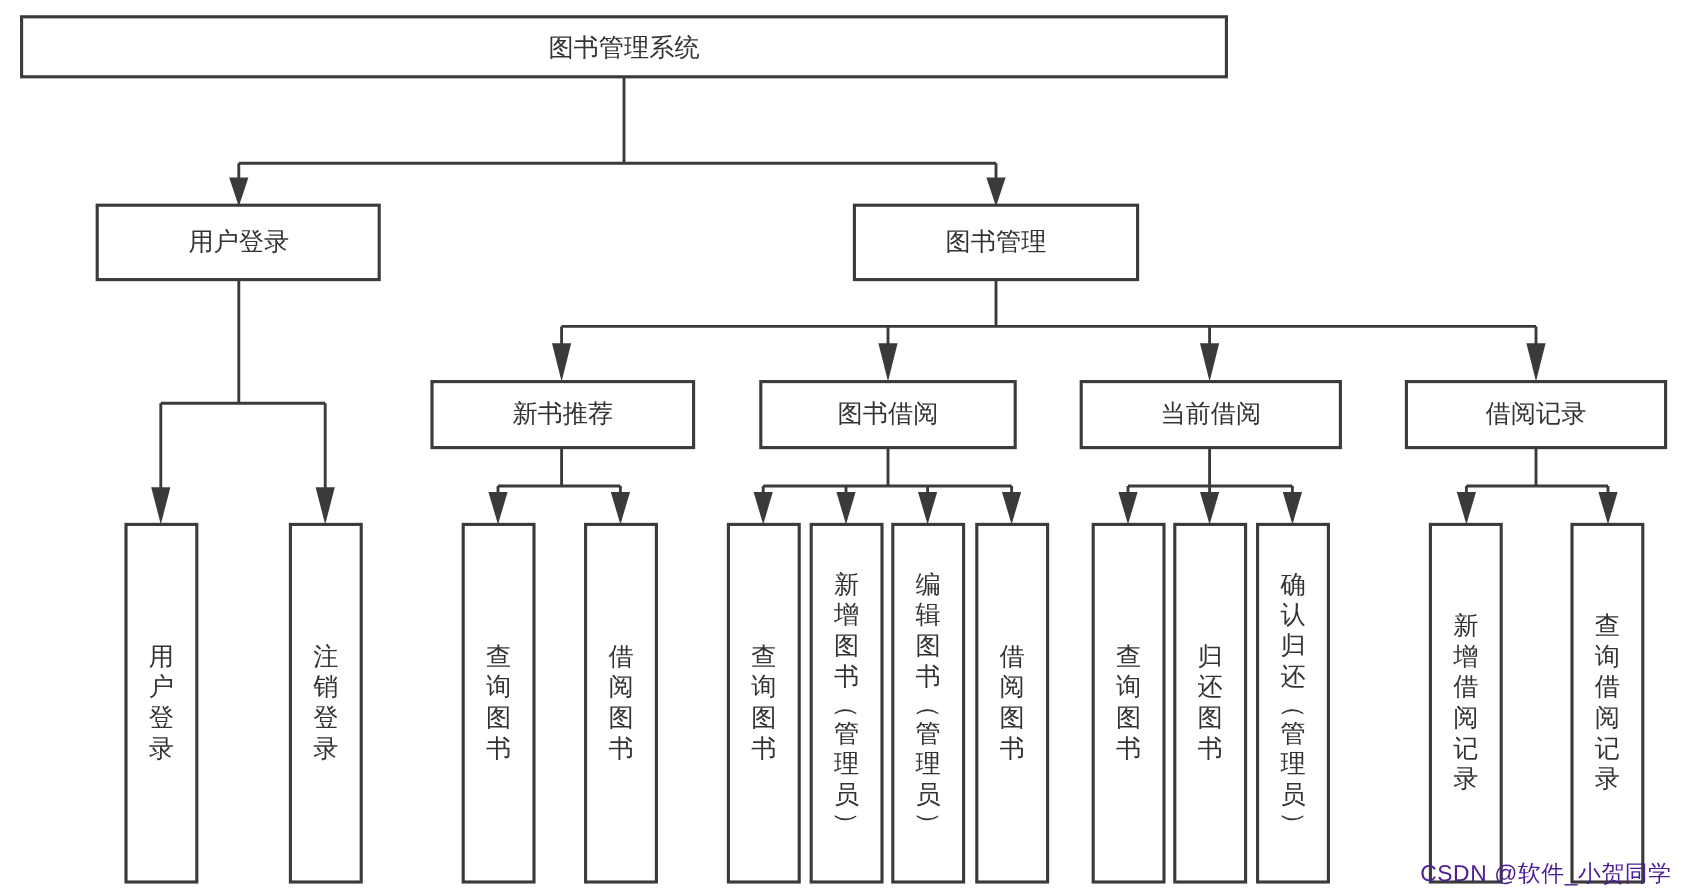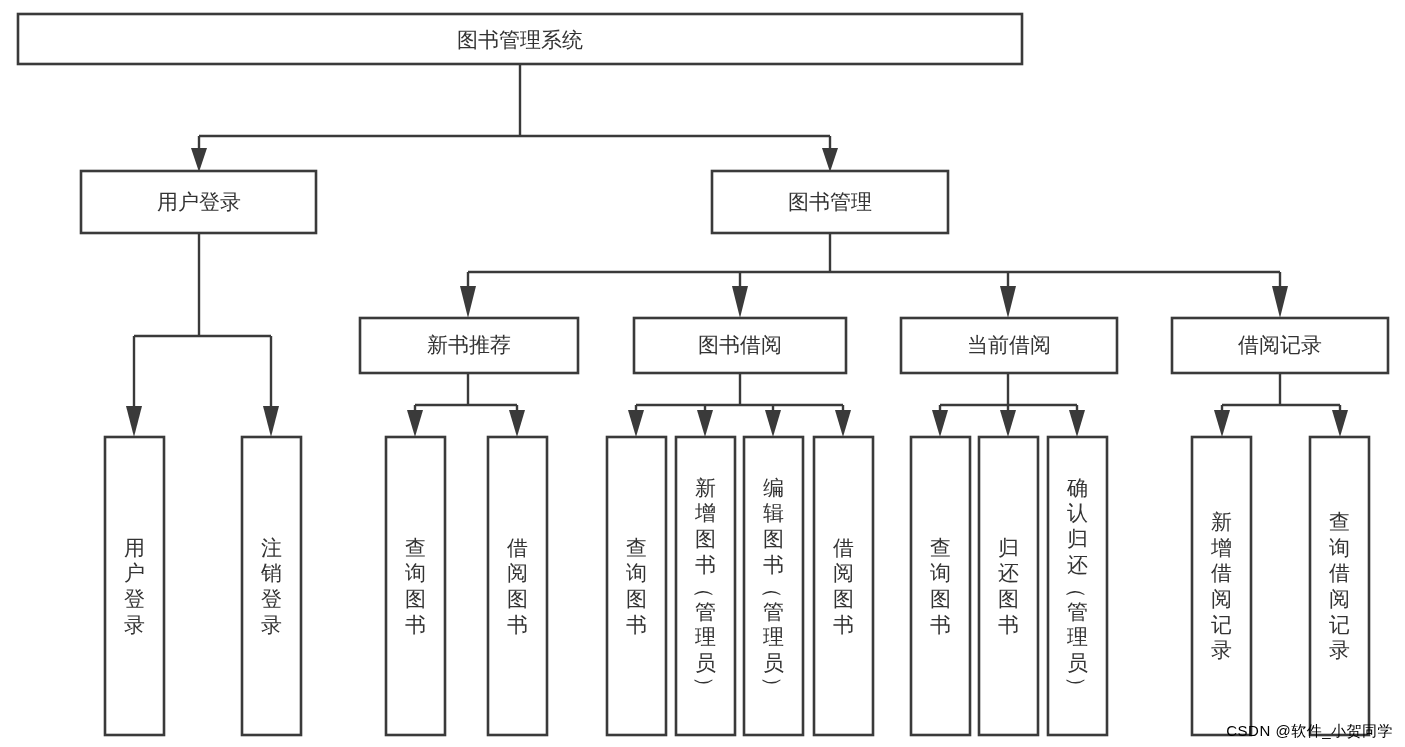--- a/index.html
+++ b/index.html
@@ -45,22 +45,22 @@
     fill: #333333;
     font-family: "Liberation Sans", "DejaVu Sans", sans-serif;
     font-size: 21px;
     text-anchor: middle;
     dominant-baseline: middle;
   }
   .watermark {
     position: absolute;
     right: 12px;
     bottom: 6px;
-    color: #000000;
-    font-size: 15px;
+    color: #4c1d95;
+    font-size: 19px;
     font-family: "Liberation Sans", "DejaVu Sans", sans-serif;
     letter-spacing: 0.5px;
     white-space: nowrap;
     pointer-events: none;
   }
   
   .vtext {
     position: absolute;
     display: flex;
     flex-direction: column;

